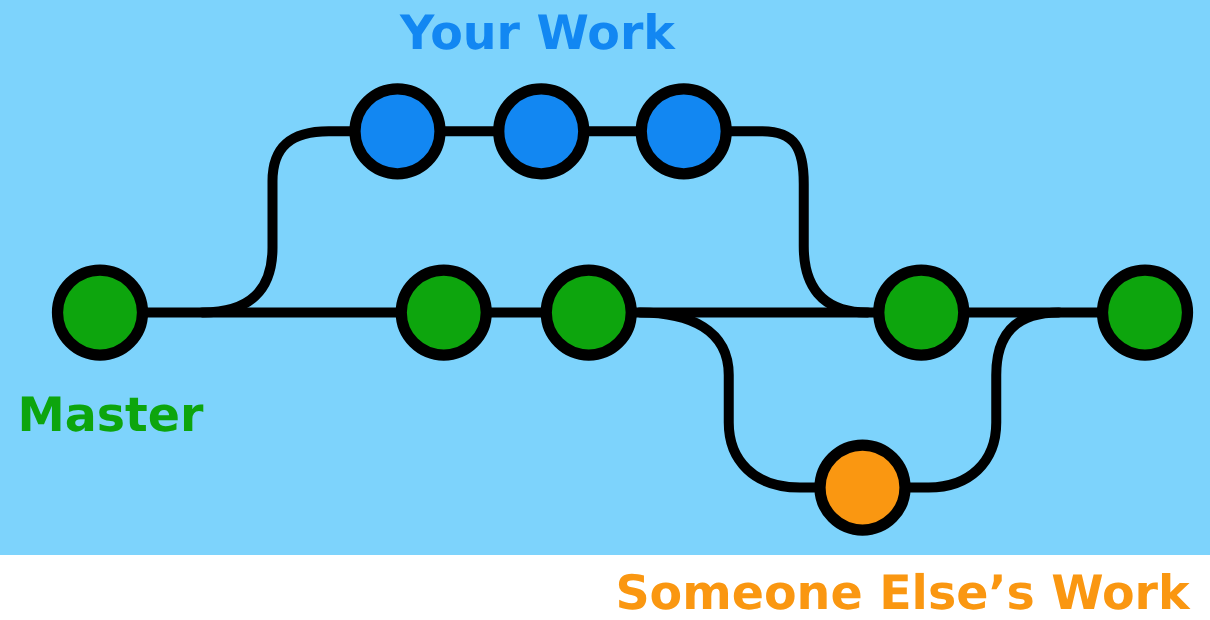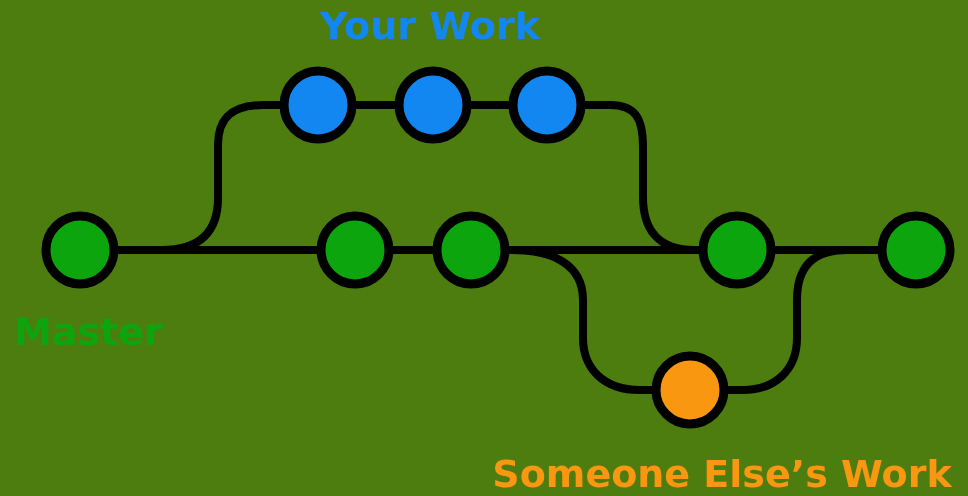--- a/index.html
+++ b/index.html
@@ -7,22 +7,22 @@
     padding: 0;
     background: #ffffff;
     width: 968px;
     height: 496px;
     overflow: hidden;
     font-family: "DejaVu Sans", "Liberation Sans", sans-serif;
   }
   .stage {
     position: relative;
     width: 968px;
-    height: 496px;
-    background: #4d7c0f;
+    height: 444px;
+    background: #7dd3fc;
   }
   svg text {
     font-family: "DejaVu Sans", "Liberation Sans", sans-serif;
     font-weight: bold;
   }
 </style>
 </head>
 <body>
 
 <div class="stage">

